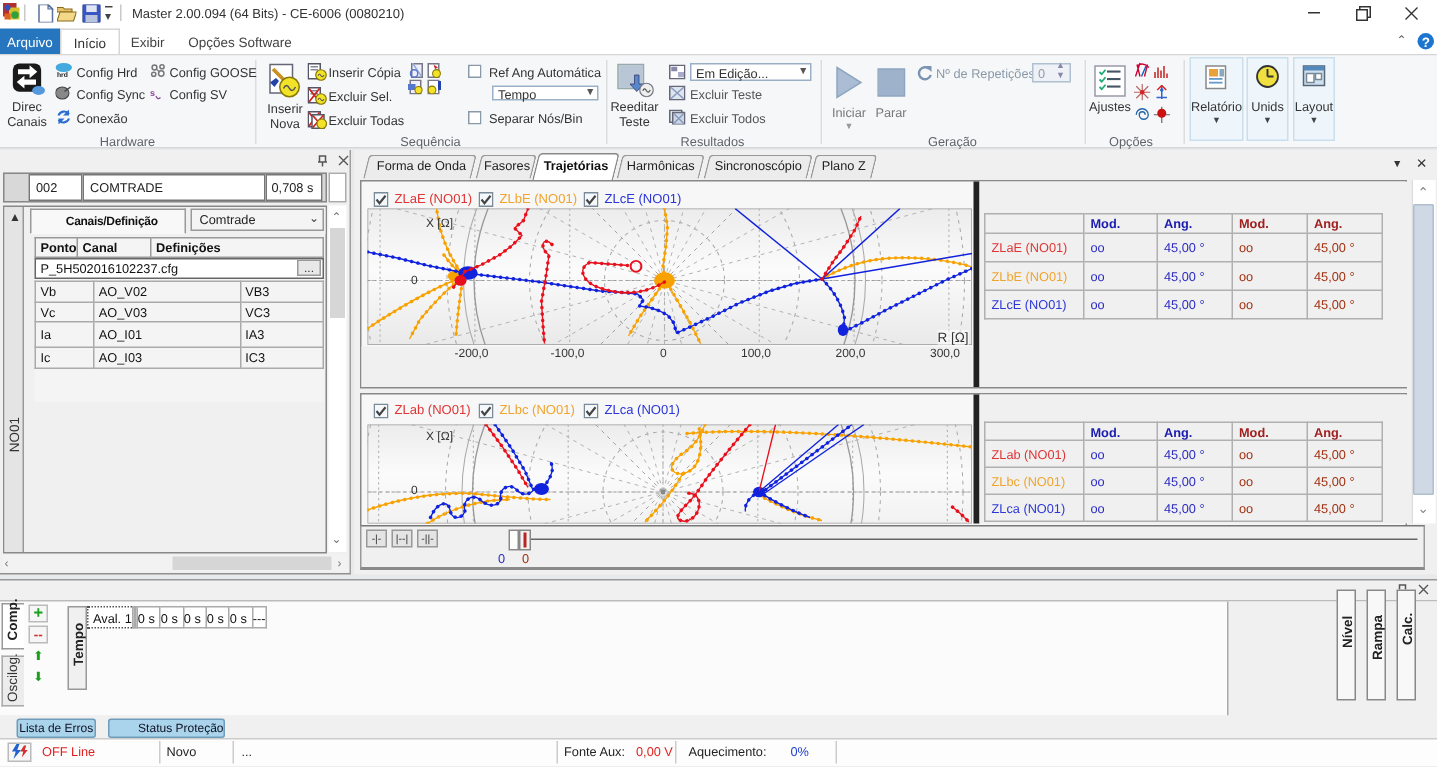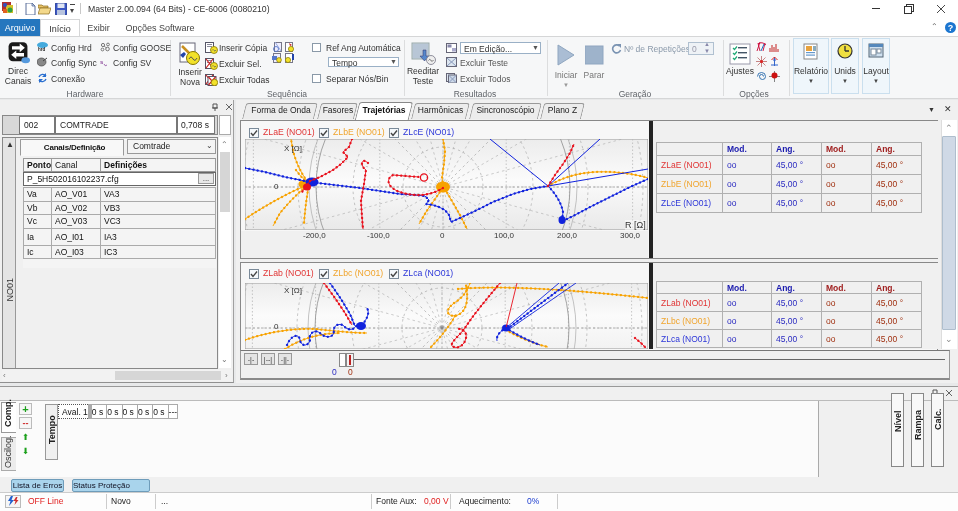--- a/index.html
+++ b/index.html
@@ -320,34 +320,29 @@
 <div class="abs" style="left:17px;top:138px;width:200px;height:18px;background:#f0f0f0"></div>
 <div class="abs" style="left:20px;top:139px;width:104px;height:17px;background:#f8f8f8;border:1px solid #999;border-bottom:1px solid #f8f8f8;font-size:8px;font-weight:bold;color:#111;text-align:center;padding-left:5px;letter-spacing:-0.2px;line-height:16px">Canais/Definição</div>
 <div class="abs" style="left:127px;top:139px;width:89px;height:15px;background:#f4f4f4;border:1px solid #999;font-size:8.5px;color:#222;line-height:13px;padding-left:5px">Comtrade</div>
 <div class="abs" style="left:206px;top:141px;font-size:8px;color:#444">⌄</div>
 
 <div class="abs" style="left:23px;top:158px;width:193px;height:110px;background:#f4f4f4"></div>
 <table class="abs" style="left:23px;top:158px;width:193px;font-size:8.5px;color:#111">
 <tbody>
         <tr style="height:13px">
           <td style="border:1px solid #999;font-weight:bold;width:28px;padding-left:3px">Ponto</td>
-          <td style="border:1px solid #999;font-weight:normal;width:49px;padding-left:3px">Canal</td>
+          <td style="border:1px solid #999;font-weight:bold;width:49px;padding-left:3px">Canal</td>
           <td style="border:1px solid #999;font-weight:bold;padding-left:3px">Definições</td>
         </tr>
 </tbody>
     </table>
 <div class="abs" style="left:23px;top:172px;width:193px;height:14px;background:#fff;border:1px solid #666;font-size:8.5px;color:#111;line-height:12px;padding-left:3px">P_5H502016102237.cfg</div>
 <div class="abs" style="left:198px;top:173px;width:16px;height:11px;background:#e8e8e8;border:1px solid #999;font-size:8px;text-align:center;line-height:9px;color:#333">...</div>
 <table class="abs" style="left:23px;top:187px;width:193px;font-size:8.5px;color:#111">
 <tbody>
-        <tr style="height:13.5px">
-          <td style="border:1px solid #aaa;width:28px;padding-left:3px">Va</td>
-          <td style="border:1px solid #aaa;width:49px;padding-left:3px">AO_V01</td>
-          <td style="border:1px solid #aaa;padding-left:3px">VA3</td>
-        </tr>
 <tr style="height:13.5px">
           <td style="border:1px solid #aaa;padding-left:3px">Vb</td>
           <td style="border:1px solid #aaa;padding-left:3px">AO_V02</td>
           <td style="border:1px solid #aaa;padding-left:3px">VB3</td>
         </tr>
 <tr style="height:13.5px">
           <td style="border:1px solid #aaa;padding-left:3px">Vc</td>
           <td style="border:1px solid #aaa;padding-left:3px">AO_V03</td>
           <td style="border:1px solid #aaa;padding-left:3px">VC3</td>
         </tr>
@@ -730,21 +725,21 @@
 
 <div class="abs" style="left:891px;top:393px;width:13px;height:74px;background:#f8f8f8;border:1px solid #888"></div>
 <div class="abs" style="left:893px;top:432px;font-size:9px;font-weight:bold;color:#222;transform:rotate(-90deg);transform-origin:0 0;white-space:nowrap">Nível</div>
 <div class="abs" style="left:911px;top:393px;width:13px;height:74px;background:#f8f8f8;border:1px solid #888"></div>
 <div class="abs" style="left:913px;top:440px;font-size:9px;font-weight:bold;color:#222;transform:rotate(-90deg);transform-origin:0 0;white-space:nowrap">Rampa</div>
 <div class="abs" style="left:931px;top:393px;width:13px;height:74px;background:#f8f8f8;border:1px solid #888"></div>
 <div class="abs" style="left:933px;top:430px;font-size:9px;font-weight:bold;color:#222;transform:rotate(-90deg);transform-origin:0 0;white-space:nowrap">Calc.</div>
 
 <div class="abs" style="left:0;top:477px;width:958px;height:15px;background:#f0f0f0"></div>
 <div class="abs" style="left:11px;top:479px;width:53px;height:13px;background:#a9d4ec;border:1px solid #6e9cba;border-radius:2px;font-size:8px;color:#112;text-align:center;line-height:12px">Lista de Erros</div>
-<div class="abs" style="left:72px;top:479px;width:78px;height:13px;background:#a9d4ec;border:1px solid #6e9cba;border-radius:2px;font-size:8px;color:#112;text-align:left;line-height:12px">Status Proteção</div>
+<div class="abs" style="left:72px;top:479px;width:78px;height:13px;background:#a9d4ec;border:1px solid #6e9cba;border-radius:2px;font-size:8px;color:#112;text-align:right;line-height:12px">Status Proteção</div>
 
 <div class="abs" style="left:0;top:492px;width:958px;height:19px;background:#fdfdfd;border-top:1px solid #ccc"></div>
 <div class="abs" style="left:5px;top:495px;width:16px;height:13px;border:1px solid #bbb;background:#f6f6f6"></div>
 <svg class="abs" style="left:7px;top:496px" width="12" height="11" viewBox="0 0 12 11">
       <path d="M4,0 L1,5 h2.5 L2,10 L7,4 H4.5 L6,0 z" fill="#2060d0"></path>
       <path d="M9,1 L6.5,5 h2 L7.5,9 L11.5,4 H9.5 L10.5,1 z" fill="#d03030"></path>
     </svg>
 <div class="abs" style="left:28px;top:496px;font-size:8.5px;color:#e02020">OFF Line</div>
 <div class="abs" style="left:106px;top:494px;width:1px;height:15px;background:#ccc"></div>
 <div class="abs" style="left:111px;top:496px;font-size:8.5px;color:#222">Novo</div>

